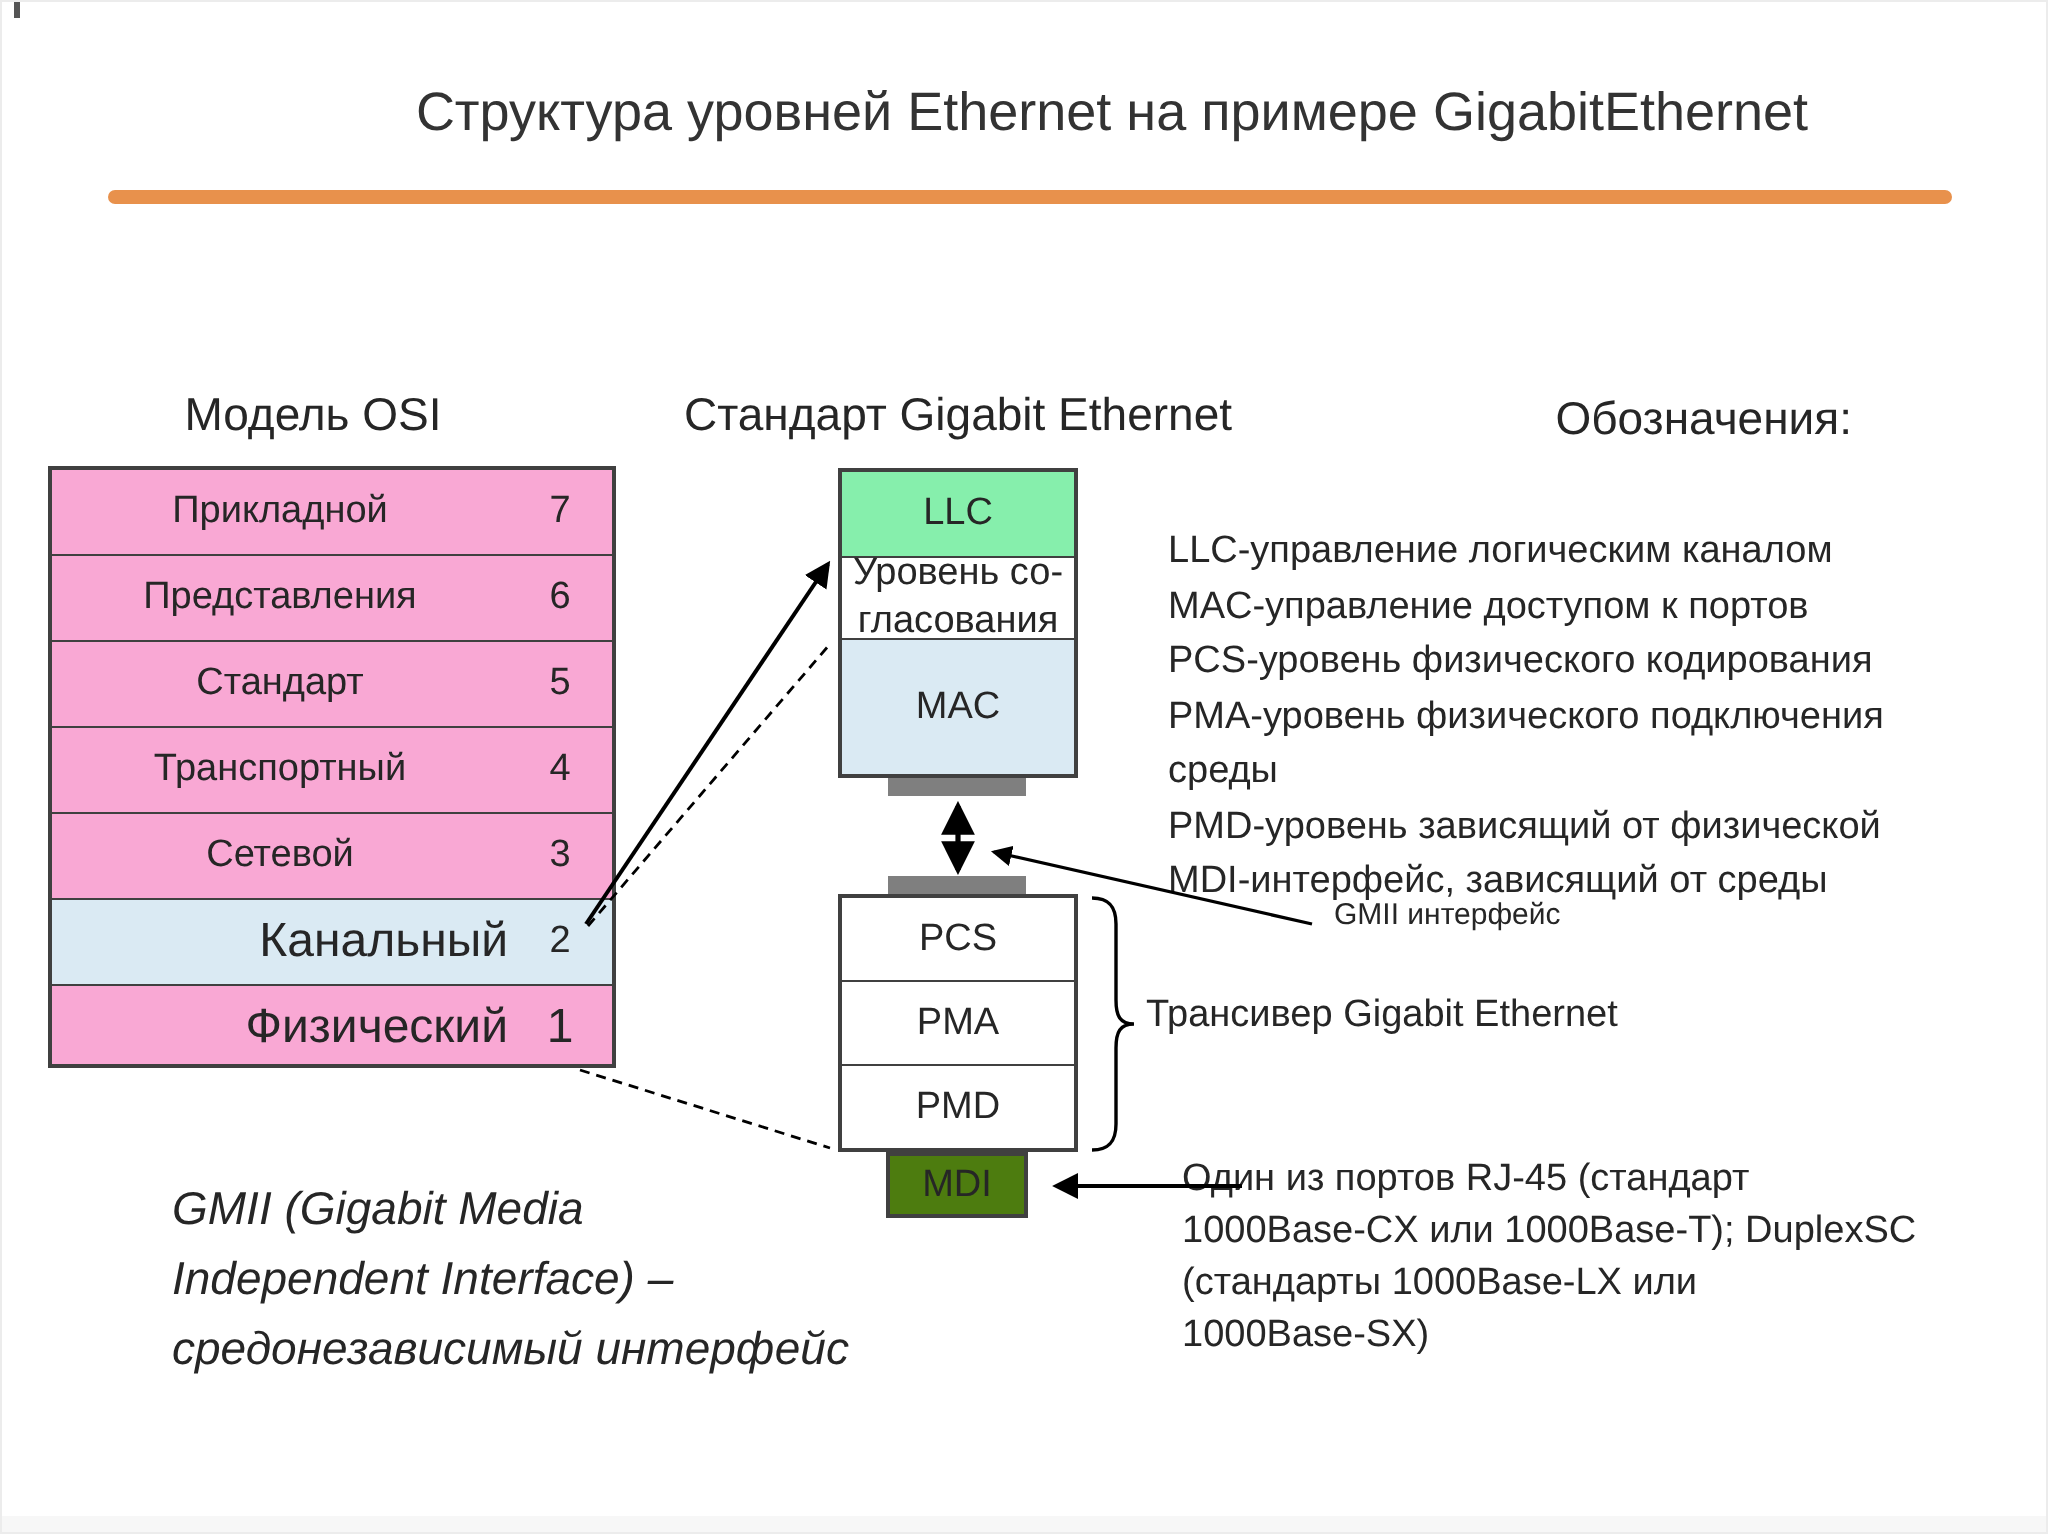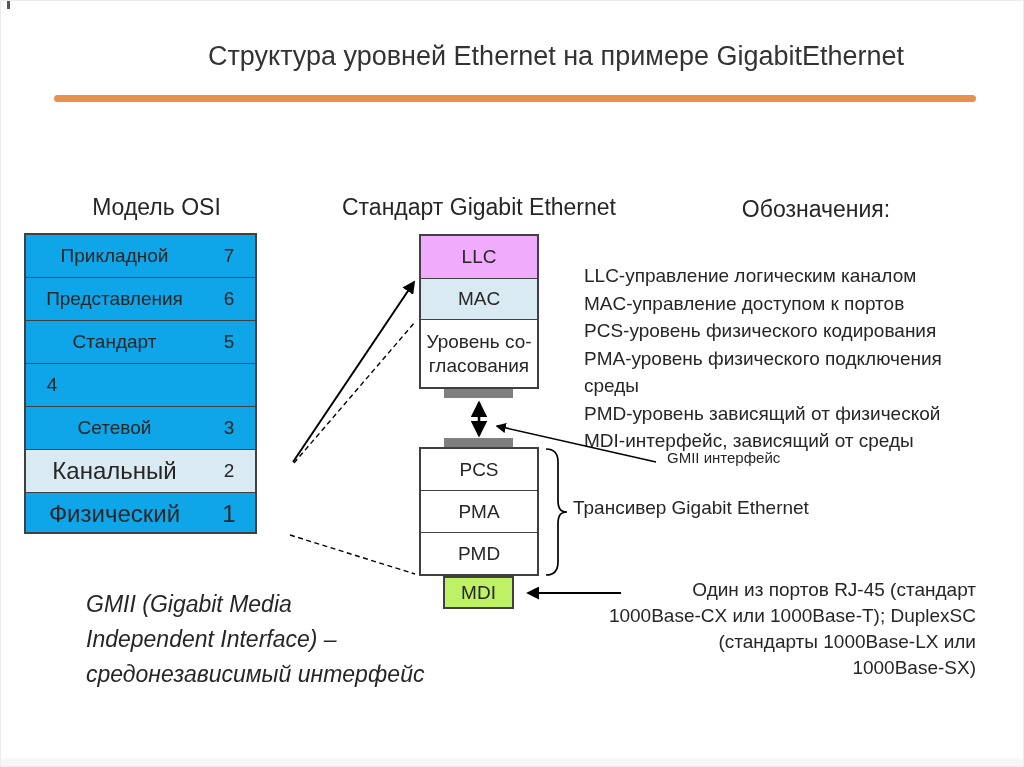--- a/index.html
+++ b/index.html
@@ -14,29 +14,29 @@
 
   
   #corner-artifact{left:6px;top:0;width:3px;height:8px;background:#555;}
   #page-title{left:80px;top:40px;width:950px;text-align:center;font-size:27px;color:#333333;}
   #title-rule{left:53px;top:94px;width:922px;height:7px;border-radius:4px;}
 
   
   .section-header{font-size:23px;text-align:center;}
   #osi-header{left:23px;top:193px;width:265px;}
   #gig-header{left:308px;top:193px;width:340px;}
-  #legend-header{left:705px;top:195px;width:220px;}
+  #legend-header{left:705px;top:195px;width:220px;text-align:right;}
 
   
-  #osi-table{left:23px;top:232px;width:233px;height:301px;border:2px solid #404040;background:#0ea5e9;}
+  #osi-table{left:23px;top:232px;width:284px;height:301px;border:2px solid #404040;background:#f9a8d4;}
   .osi-row{height:43px;display:flex;align-items:center;border-bottom:1.5px solid #404040;font-size:19px;}
   .osi-row:last-child{border-bottom:none;height:42px;}
   .osi-name{flex:1;text-align:center;}
   .osi-num{width:52px;text-align:center;}
-  .name-big{font-size:24px;}
+  .name-big{font-size:24px;text-align:right;}
   .num-big{font-size:24px;}
 
   
   #stack-upper{left:418px;top:233px;width:120px;border:2px solid #404040;background:#fff;}
   #stack-lower{left:418px;top:446px;width:120px;border:2px solid #404040;background:#3b82f6;}
   .cell{display:flex;align-items:center;justify-content:center;text-align:center;
         font-size:19px;border-bottom:1.5px solid #404040;background:#fff;line-height:1.25;}
   .cell:last-child{border-bottom:none;}
   #stack-upper .cell:nth-child(1){height:43px;}
   #stack-upper .cell:nth-child(2){height:41px;}
@@ -48,21 +48,21 @@
   #connector-bottom{top:437px;}
   #mdi-box{left:442px;top:575px;width:71px;height:33px;border:2px solid #404040;
            display:flex;align-items:center;justify-content:center;font-size:19px;}
 
   
   #legend-lines{left:583px;top:229px;width:420px;font-size:19px;line-height:27.5px;margin-top:32px;}
 
   
   #gmii-label{left:666px;top:448px;font-size:15px;}
   #transceiver-label{left:572px;top:496px;font-size:19px;}
-  #rj45-note{left:590px;top:576px;width:385px;text-align:right;font-size:19px;line-height:26px;}
+  #rj45-note{left:590px;top:576px;width:385px;text-align:left;font-size:19px;line-height:26px;}
   #gmii-note{left:85px;top:586px;width:420px;font-style:italic;font-size:23px;line-height:35px;}
 
   #bottom-strip{left:0;bottom:0;width:1024px;height:8px;background:#f7f7f7;}
   #arrow-layer{left:0;top:0;pointer-events:none;}
 </style>
 </head>
 <body>
 
 <div id="slide">
 
@@ -79,55 +79,56 @@
     </div>
     <div class="osi-row">
       <span class="osi-name">Представления</span>
       <span class="osi-num">6</span>
     </div>
     <div class="osi-row">
       <span class="osi-name">Стандарт</span>
       <span class="osi-num">5</span>
     </div>
     <div class="osi-row">
+      <span class="osi-name">Транспортный</span>
       <span class="osi-num">4</span>
     </div>
     <div class="osi-row">
       <span class="osi-name">Сетевой</span>
       <span class="osi-num">3</span>
     </div>
     <div class="osi-row hl" style="background: rgb(218, 234, 243);">
       <span class="osi-name name-big">Канальный</span>
       <span class="osi-num">2</span>
     </div>
     <div class="osi-row">
       <span class="osi-name name-big">Физический</span>
       <span class="osi-num num-big">1</span>
     </div>
   </div>
 
   <div id="gig-header" class="abs section-header">Стандарт Gigabit Ethernet</div>
 
   <div id="stack-upper" class="abs">
-    <div class="cell blue" style="background: #f0abfc;">LLC</div>
-    <div class="cell blue" style="background: rgb(218, 234, 243);">MAC</div>
+    <div class="cell blue" style="background: #86efac;">LLC</div>
     <div class="cell pre">Уровень со-
 гласования</div>
+    <div class="cell blue" style="background: rgb(218, 234, 243);">MAC</div>
   </div>
 
   <div id="connector-top" class="abs connector" style="background: rgb(127, 127, 127);"></div>
   <div id="connector-bottom" class="abs connector" style="background: rgb(127, 127, 127);"></div>
 
   <div id="stack-lower" class="abs">
     <div class="cell">PCS</div>
     <div class="cell">PMA</div>
     <div class="cell">PMD</div>
   </div>
 
-  <div id="mdi-box" class="abs" style="background: #bef264;">MDI</div>
+  <div id="mdi-box" class="abs" style="background: #4d7c0f;">MDI</div>
 
   <div id="legend-header" class="abs section-header">Обозначения:</div>
   <div id="legend-lines" class="abs">
     <div>LLC-управление логическим каналом</div>
     <div>MAC-управление доступом к портов</div>
     <div>PCS-уровень физического кодирования</div>
     <div>PMA-уровень физического подключения</div>
     <div>среды</div>
     <div>PMD-уровень зависящий от физической</div>
     <div>MDI-интерфейс, зависящий от среды</div>

